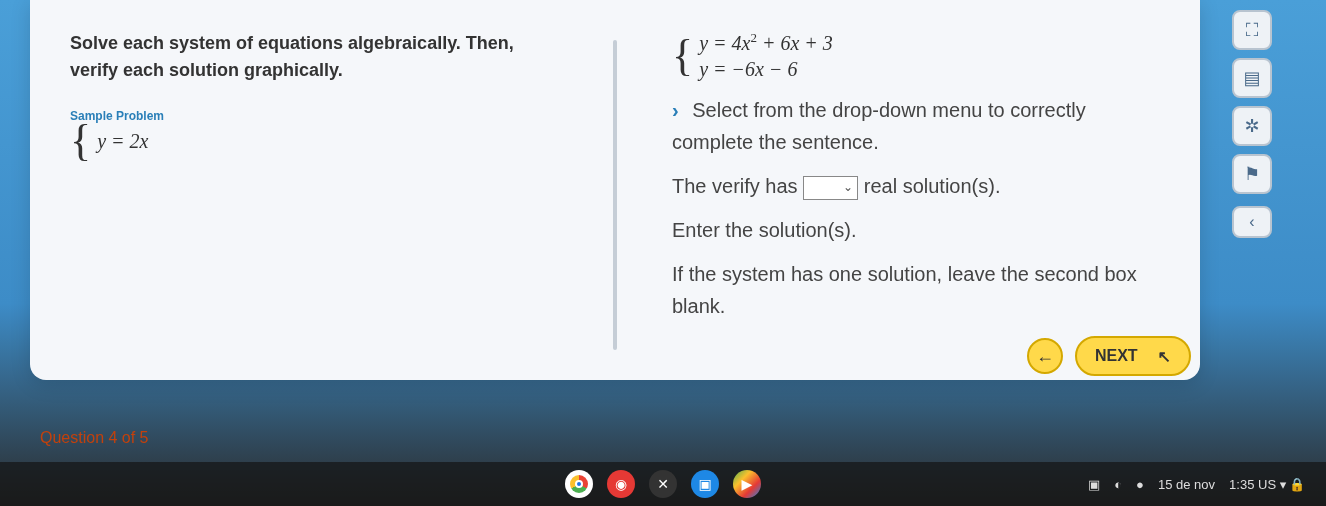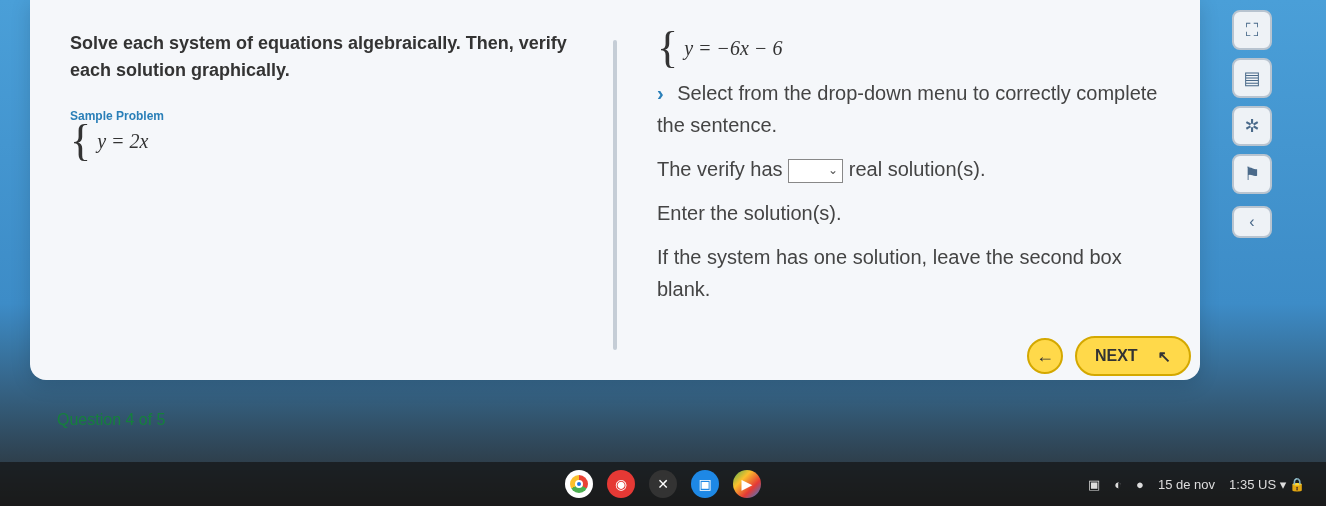--- a/index.html
+++ b/index.html
@@ -15,21 +15,21 @@
       position: absolute;
       top: 0;
       left: 30px;
       width: 1170px;
       height: 380px;
       background: #f5f7fa;
       border-radius: 0 0 16px 16px;
       box-shadow: 0 4px 20px rgba(0,0,0,0.15);
       padding: 30px 40px 20px 40px;
       display: flex;
-      gap: 20px;
+      gap: 35px;
     }
     .left-col {
       flex: 1;
       padding-right: 20px;
     }
     .right-col {
       flex: 1;
       padding-left: 20px;
     }
     .divider {
@@ -93,25 +93,24 @@
       width: 55px;
       height: 24px;
       padding: 0 4px;
       vertical-align: middle;
       font-size: 12px;
       color: #555;
     }
     .dropdown::after { content: "⌄"; font-size: 12px;}
     .status-bar {
       position: absolute;
-      bottom: 77px;
+      bottom: 59px;
       left: 40px;
       font-size: 16px;
-      color: #15803d;
-      margin-left: 17px;
+      color: #c2410c;
     }
     .nav-row {
       position: absolute;
       right: 135px;
       bottom: 130px;
       display: flex;
       gap: 12px;
       align-items: center;
     }
     .circle-btn {
@@ -239,20 +238,21 @@
     </div>
   </div>
 
   <div class="divider"></div>
 
   <div class="right-col">
     <div class="math">
       <div class="brace-sys">
         <span class="brace">{</span>
         <div class="sys-eqs">
+          <div><i>y</i> = 4<i>x</i><sup>2</sup> + 6<i>x</i> + 3</div>
           <div><i>y</i> = −6<i>x</i> − 6</div>
         </div>
       </div>
     </div>
     <div class="prompt-line">
       <span class="caret">›</span>
       <span>Select from the drop-down menu to correctly complete the sentence.</span>
     </div>
     <div class="prompt-line">
       <span>The verify has</span>

